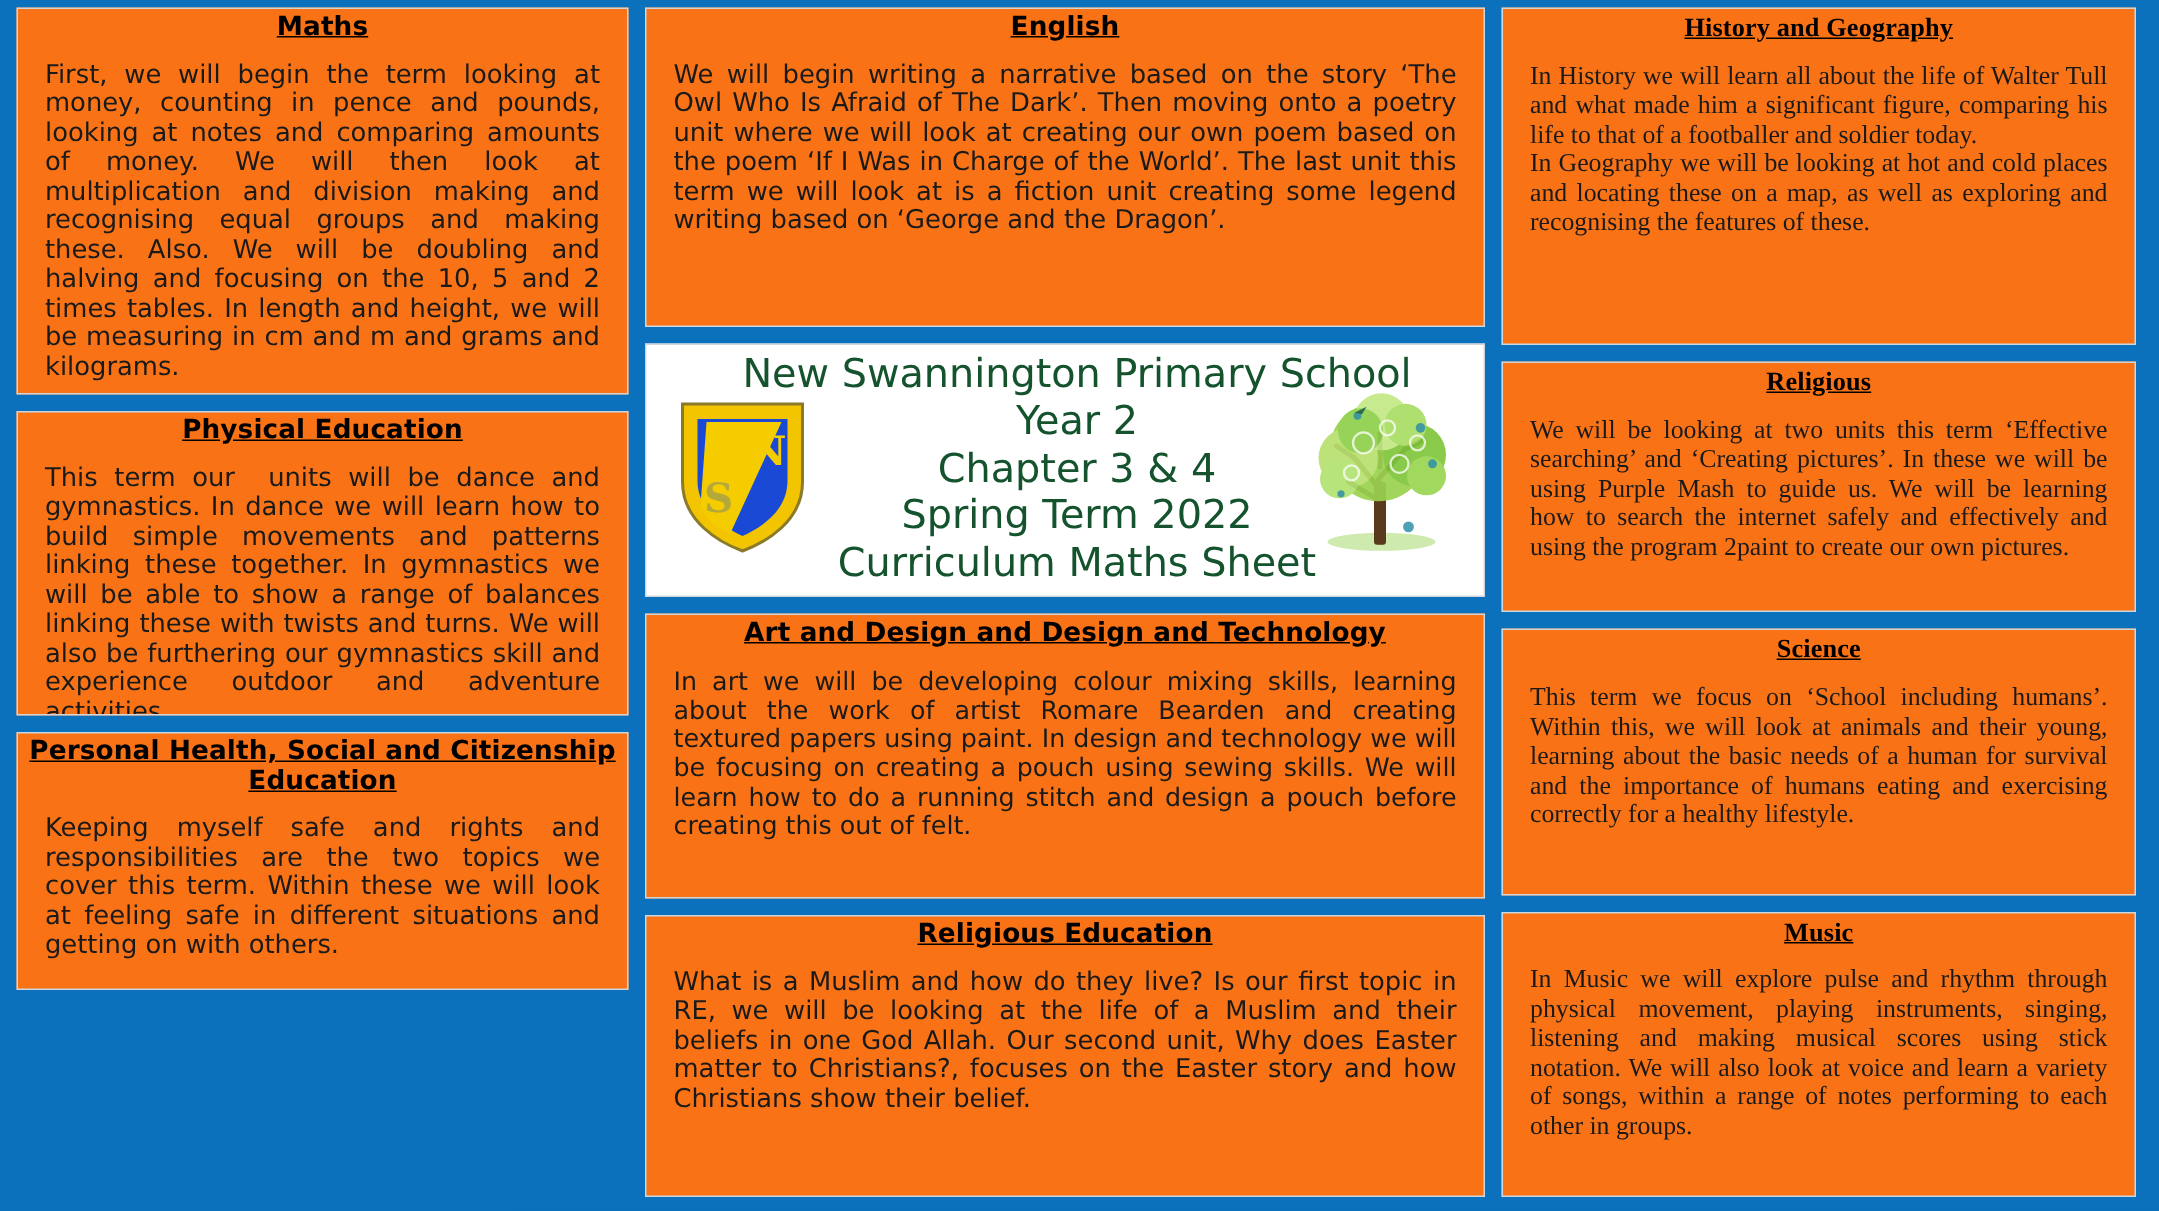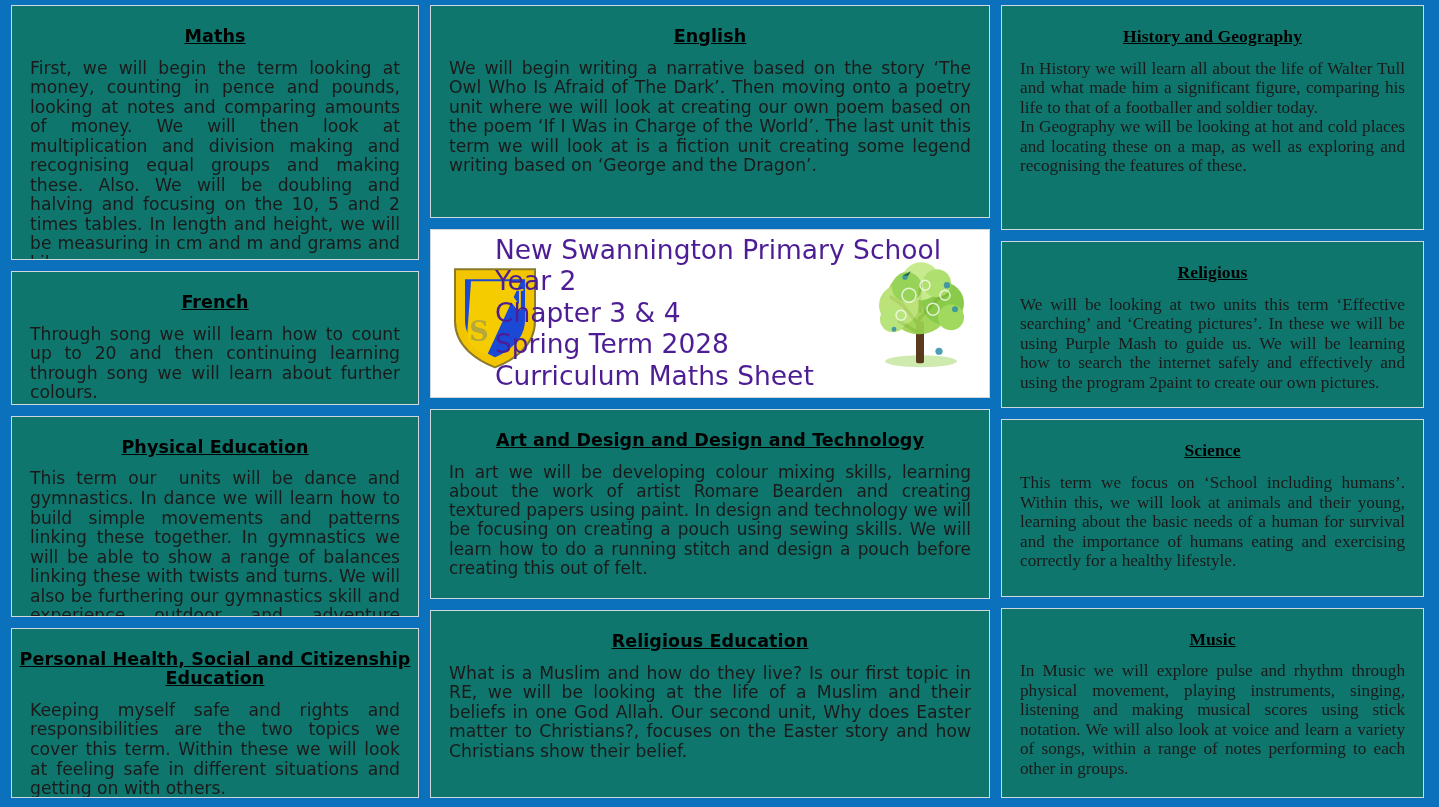--- a/index.html
+++ b/index.html
@@ -28,24 +28,24 @@
   .col {
     display: flex;
     flex-direction: column;
     gap: 11px;
   }
   .col-left  { width: 408px; }
   .col-mid   { width: 560px; }
   .col-right { width: 423px; font-family: Liberation Serif, serif; }
 
   .card {
-    background: #0f766e;
+    background: #f97316;
     border: 1px solid #cfd6dc;
     box-sizing: border-box;
-    padding: 20px 6px 4px 6px;
+    padding: 2px 6px 4px 6px;
     overflow: hidden;
   }
 
   .card-title {
     text-align: center;
     font-weight: bold;
     text-decoration: underline;
     font-size: 17.5px;
     line-height: 1.12;
     color: #000;
@@ -70,24 +70,24 @@
     background: #fff;
     border: 1px solid #cfd6dc;
     box-sizing: border-box;
     position: relative;
     display: flex;
     align-items: center;
     justify-content: center;
     padding: 4px 0 6px 0;
   }
   .header-titles {
-    text-align: left;
+    text-align: center;
     font-size: 26.5px;
     line-height: 1.19;
-    color: #4c1d95;
+    color: #14532d;
     z-index: 2;
     padding-left: 22px;
     padding-right: 6px;
   }
   .header-titles div { white-space: nowrap; }
 
   .crest {
     position: absolute;
     left: 18px;
     top: 50%;
@@ -125,24 +125,20 @@
 
 <div class="sheet">
 
   <div class="col col-left">
 
     <div class="card c-maths">
       <div class="card-title">Maths</div>
       <div class="card-body">First, we will begin the term looking at money, counting in pence and pounds, looking at notes and comparing amounts of money. We will then look at multiplication and division making and recognising equal groups and making these. Also. We will be doubling and halving and focusing on the 10, 5 and 2 times tables. In length and height, we will be measuring in cm and m and grams and kilograms.</div>
     </div>
 
-    <div class="card c-french">
-      <div class="card-title"> French</div>
-      <div class="card-body">Through song we will learn how to count up to 20 and then continuing learning through song we will learn about further colours.</div>
-    </div>
 
     <div class="card c-pe">
       <div class="card-title">Physical Education</div>
       <div class="card-body">This term our  units will be dance and gymnastics. In dance we will learn how to build simple movements and patterns linking these together. In gymnastics we will be able to show a range of balances linking these with twists and turns. We will also be furthering our gymnastics skill and experience outdoor and adventure activities.</div>
     </div>
 
     <div class="card c-pshce">
       <div class="card-title">Personal Health, Social and Citizenship Education</div>
       <div class="card-body">Keeping myself safe and rights and responsibilities are the two topics we cover this term. Within these we will look at feeling safe in different situations and getting on with others.</div>
     </div>
@@ -163,21 +159,21 @@
         <path d="M16 16 H76 V57 C76 78 57 89 46 94 C35 89 16 78 16 57 Z" fill="#1a49d6"></path>
         <path d="M22 18 L72 18 L38 92 L29 88 C24 84 20 79 18 74 Z" fill="#f5cc00"></path>
         <text x="63" y="47" font-family="'DejaVu Serif', serif" font-size="27" font-weight="bold" fill="#f5cc00" text-anchor="middle">N</text>
         <text x="30" y="78" font-family="'DejaVu Serif', serif" font-size="27" font-weight="bold" fill="#b5a83a" text-anchor="middle">S</text>
       </svg>
 
       <div class="header-titles">
         <div>New Swannington Primary School</div>
         <div>Year 2</div>
         <div>Chapter 3 &amp; 4</div>
-        <div>Spring Term 2028</div>
+        <div>Spring Term 2022</div>
         <div>Curriculum Maths Sheet</div>
       </div>
 
       <svg class="tree" viewBox="0 0 118 112">
         <ellipse cx="62" cy="102" rx="36" ry="6" fill="#a8d86b" opacity="0.55"></ellipse>
         <g fill="none" stroke="#5a3a1c" stroke-width="3.4" stroke-linecap="round">
           <path d="M62 102 L60 62"></path>
           <path d="M60 66 L44 46"></path>
           <path d="M60 60 L78 40"></path>
           <path d="M60 74 L40 62"></path>

